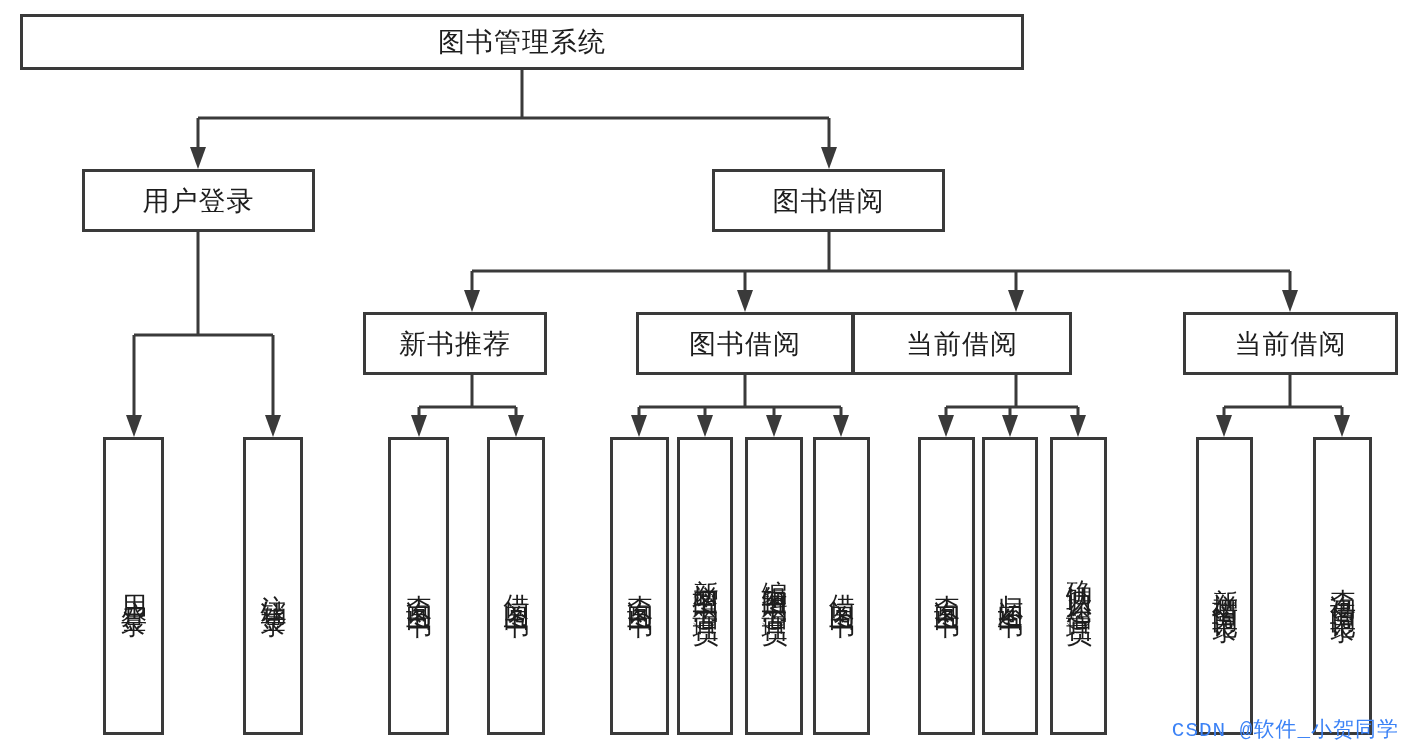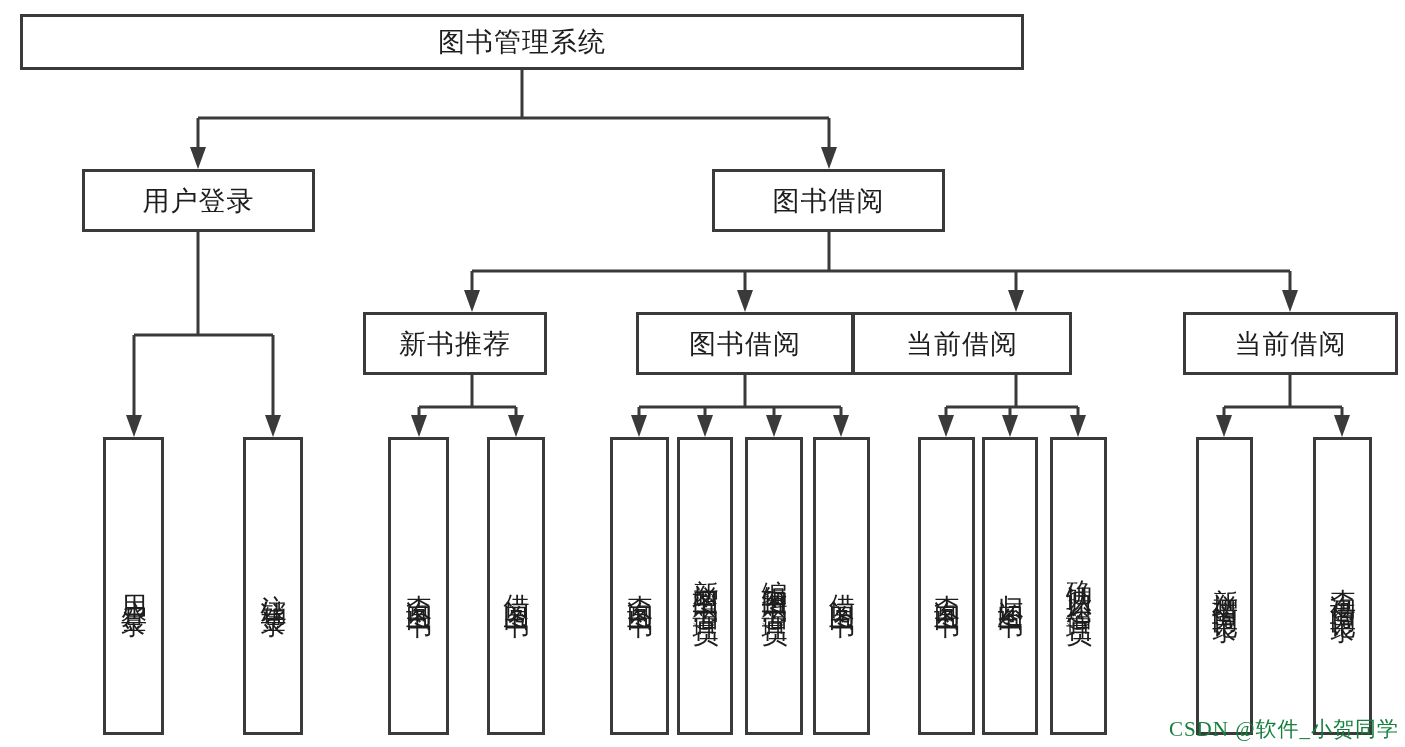--- a/index.html
+++ b/index.html
@@ -38,24 +38,24 @@
     font-size: 26px;
     line-height: 1;
     letter-spacing: 6px;
     color: #1d1d1d;
   }
   .watermark {
     position: absolute;
     right: 6px;
     bottom: 4px;
     font-size: 21px;
-    color: #15803d;
+    color: #3b82f6;
     letter-spacing: 1px;
     z-index: 5;
-    font-family: Liberation Serif, serif;
+    font-family: Liberation Mono, monospace;
     white-space: nowrap;
   }
 </style>
 </head>
 <body>
 
 <div class="stage">
 
   <svg class="wires" viewBox="0 0 1405 747" xmlns="http://www.w3.org/2000/svg">
     <g stroke="#3a3a3a" stroke-width="3" fill="none">

